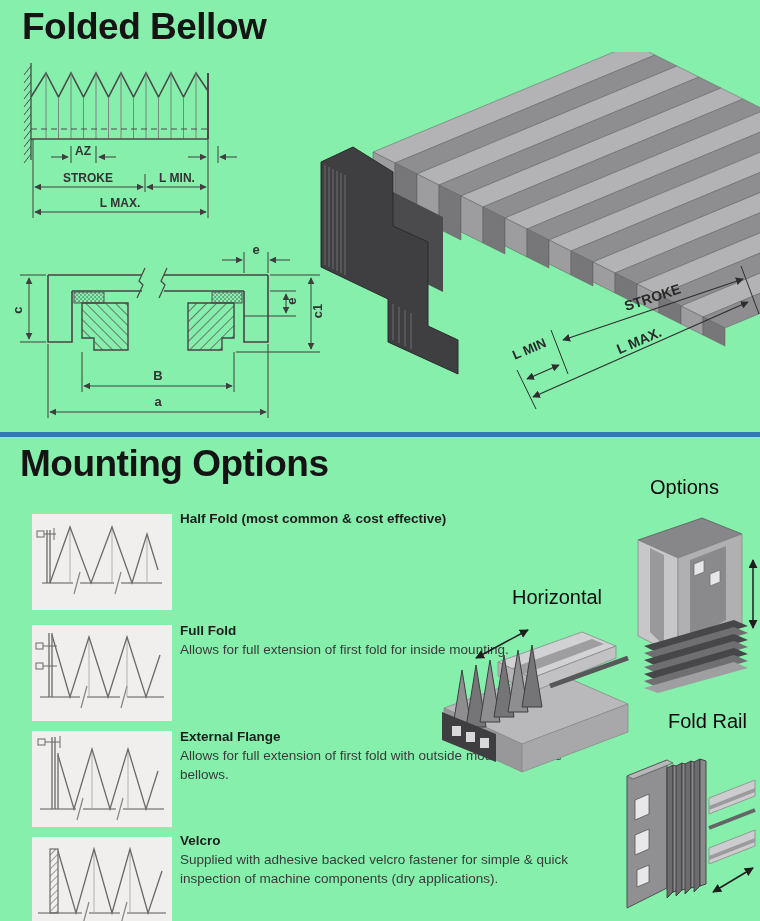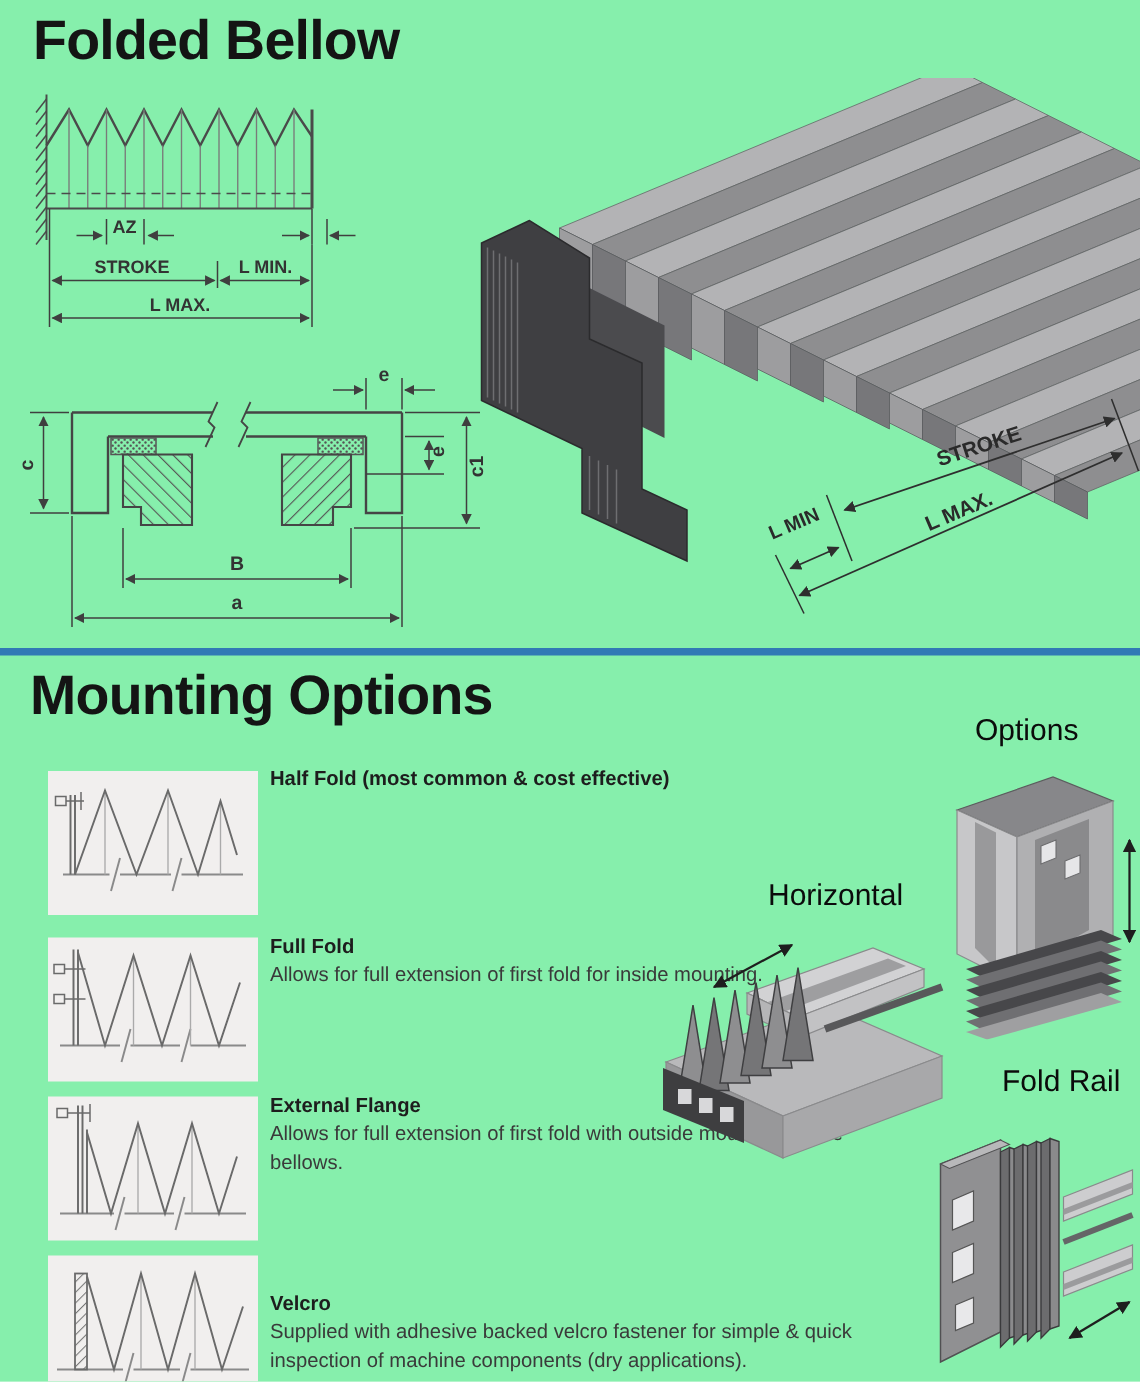--- a/index.html
+++ b/index.html
@@ -318,21 +318,21 @@
           <line x1="89" y1="87" x2="95" y2="65" stroke="#8a8a8a"></line>
         <rect x="18" y="12" width="8" height="64" fill="url(#velc)" stroke-width="1.2"></rect>
         <g stroke="#aaaaaa" stroke-width="0.9">
           <line x1="62" y1="12" x2="62" y2="76"></line>
             <line x1="98" y1="12" x2="98" y2="76"></line>
         </g>
         <polyline points="26,14 44,76 62,12 80,76 98,12 116,76 130,34"></polyline>
       </g>
     </svg>
   </div>
-  <div class="abs opt-text" style="left:180px; top:833px;margin-top:28px;">
+  <div class="abs opt-text" style="left:180px; top:833px;">
     <div class="opt-heading">Velcro</div>
     <div class="opt-desc">Supplied with adhesive backed velcro fastener for simple &amp; quick inspection of machine components (dry applications).</div>
   </div>
 
   <div class="abs orient-label" style="left:650px; top:476px;">Options</div>
   <div class="abs orient-label" style="left:494px; top:586px;margin-left:18px;">Horizontal</div>
   <div class="abs orient-label" style="left:668px; top:710px;">Fold Rail</div>
 
   <svg class="abs" style="left:620px; top:508px;" width="140" height="185" viewBox="0 0 140 185">
     <defs>

